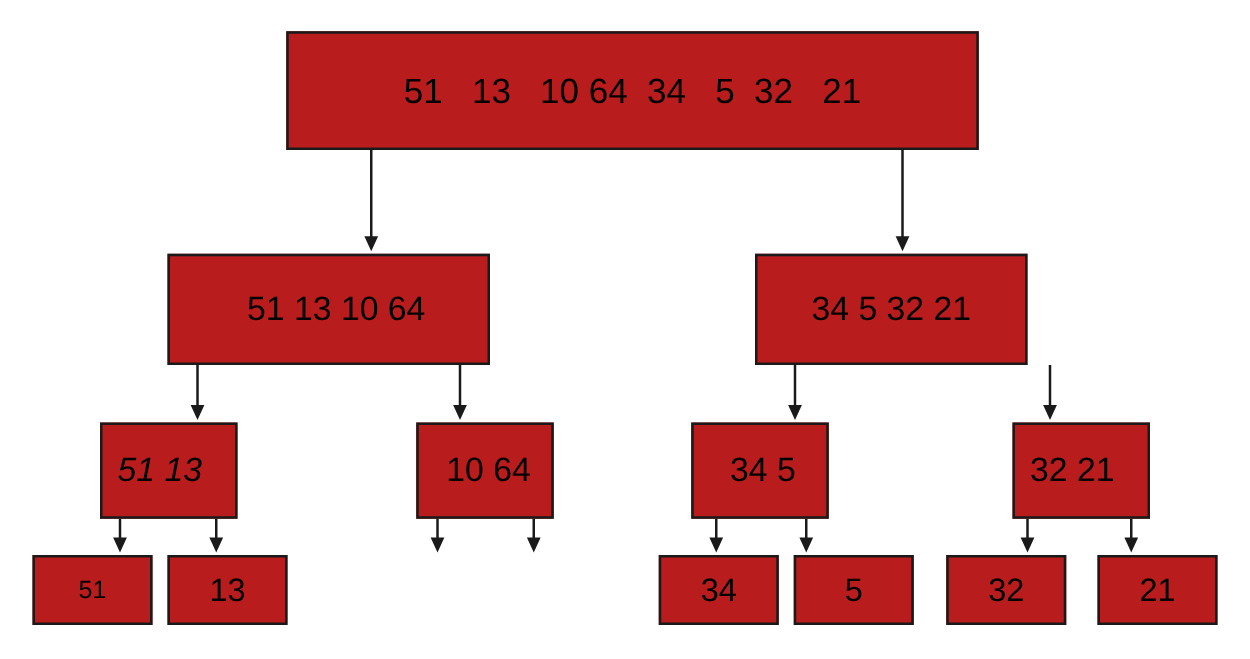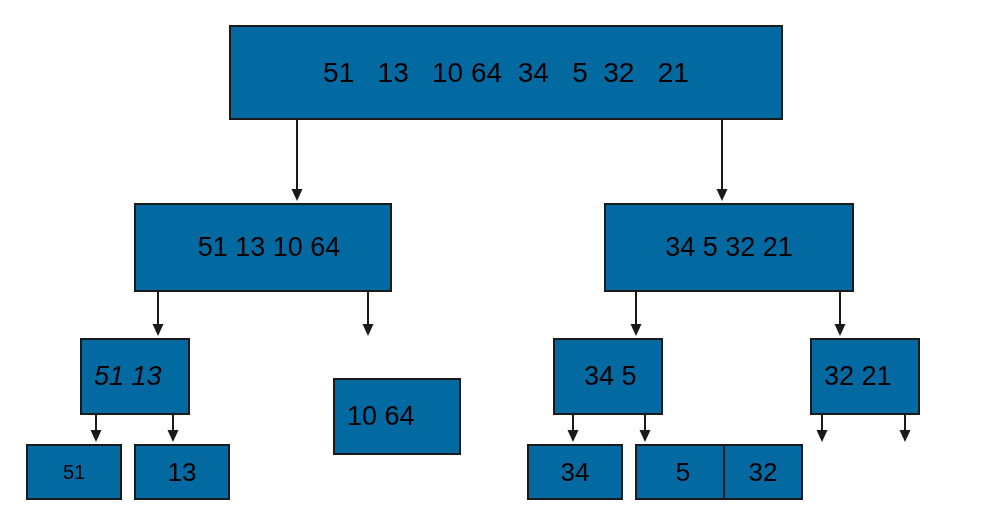--- a/index.html
+++ b/index.html
@@ -12,21 +12,21 @@
     width: 1000px;
     height: 527px;
     background: #ffffff;
     font-family: "Liberation Sans", sans-serif;
     overflow: hidden;
   }
   .node {
     position: absolute;
     box-sizing: border-box;
     border: 2px solid #1a1a1a;
-    background: #0369a1;
+    background: #b91c1c;
     display: flex;
     align-items: center;
     color: #000000;
     white-space: pre;
     line-height: 1;
   }
   .node.center { justify-content: center; }
   .node.left   { justify-content: flex-start; }
   .node-label {
     display: block;
@@ -98,23 +98,24 @@
         <line x1="822" y1="415" x2="822" y2="432" stroke="#1a1a1a" stroke-width="2"></line>
         <polygon points="816.5,430 827.5,430 822,442" fill="#1a1a1a"></polygon>
       </g>
       <g>
         <line x1="905" y1="415" x2="905" y2="432" stroke="#1a1a1a" stroke-width="2"></line>
         <polygon points="899.5,430 910.5,430 905,442" fill="#1a1a1a"></polygon>
       </g>
     </svg>
 <div class="node center" style="left: 229px; top: 25px; width: 554px; height: 95px; border-color: rgb(26, 26, 26);"><span class="node-label" style="font-size: 28px; color: rgb(0, 0, 0);">51   13   10 64  34   5  32   21</span></div>
     <div class="node center" style="left: 134px; top: 203px; width: 258px; height: 89px; border-color: rgb(26, 26, 26); padding-left: 12px;"><span class="node-label" style="font-size: 27px; color: rgb(0, 0, 0);">51 13 10 64</span></div>
-    <div class="node center" style="left: 604px; top: 203px; width: 250px; height: 89px; border-color: rgb(26, 26, 26);"><span class="node-label" style="font-size: 27px; color: rgb(0, 0, 0);">34 5 32 21</span></div>
+    <div class="node center" style="left: 604px; top: 203px; width: 218px; height: 89px; border-color: rgb(26, 26, 26);"><span class="node-label" style="font-size: 27px; color: rgb(0, 0, 0);">34 5 32 21</span></div>
     <div class="node left" style="left: 80px; top: 338px; width: 110px; height: 77px; border-color: rgb(26, 26, 26); padding-left: 12px;"><span class="node-label" style="font-size: 27px; color: rgb(0, 0, 0); font-style: italic;">51 13</span></div>
-    <div class="node left" style="left: 333px; top: 338px; width: 128px; height: 77px; border-color: rgb(26, 26, 26); padding-left: 12px; margin-top: 40px;"><span class="node-label" style="font-size: 27px; color: rgb(0, 0, 0);">10 64</span></div>
+    <div class="node left" style="left: 333px; top: 338px; width: 110px; height: 77px; border-color: rgb(26, 26, 26); padding-left: 22px;"><span class="node-label" style="font-size: 27px; color: rgb(0, 0, 0);">10 64</span></div>
     <div class="node left" style="left: 553px; top: 338px; width: 110px; height: 77px; border-color: rgb(26, 26, 26); padding-left: 12px;"><span class="node-label" style="font-size: 27px; color: rgb(0, 0, 0); margin-left: 17px;">34 5</span></div>
     <div class="node left" style="left: 810px; top: 338px; width: 110px; height: 77px; border-color: rgb(26, 26, 26); padding-left: 12px;"><span class="node-label" style="font-size: 27px; color: rgb(0, 0, 0);">32 21</span></div>
     <div class="node center" style="left: 26px; top: 444px; width: 96px; height: 56px; border-color: rgb(26, 26, 26);"><span class="node-label" style="font-size: 20px; color: rgb(0, 0, 0);">51</span></div>
     <div class="node center" style="left: 134px; top: 444px; width: 96px; height: 56px; border-color: rgb(26, 26, 26);"><span class="node-label" style="font-size: 26px; color: rgb(0, 0, 0);">13</span></div>
     <div class="node center" style="left: 527px; top: 444px; width: 96px; height: 56px; border-color: rgb(26, 26, 26);"><span class="node-label" style="font-size: 26px; color: rgb(0, 0, 0);">34</span></div>
     <div class="node center" style="left: 635px; top: 444px; width: 96px; height: 56px; border-color: rgb(26, 26, 26);"><span class="node-label" style="font-size: 26px; color: rgb(0, 0, 0);">5</span></div>
-    <div class="node center" style="left: 723px; top: 444px; width: 80px; height: 56px; border-color: rgb(26, 26, 26);"><span class="node-label" style="font-size: 26px; color: rgb(0, 0, 0);">32</span></div>
+    <div class="node center" style="left: 757px; top: 444px; width: 96px; height: 56px; border-color: rgb(26, 26, 26);"><span class="node-label" style="font-size: 26px; color: rgb(0, 0, 0);">32</span></div>
+    <div class="node center" style="left: 878px; top: 444px; width: 96px; height: 56px; border-color: rgb(26, 26, 26);"><span class="node-label" style="font-size: 26px; color: rgb(0, 0, 0);">21</span></div>
   </div>
 
 </body></html>

